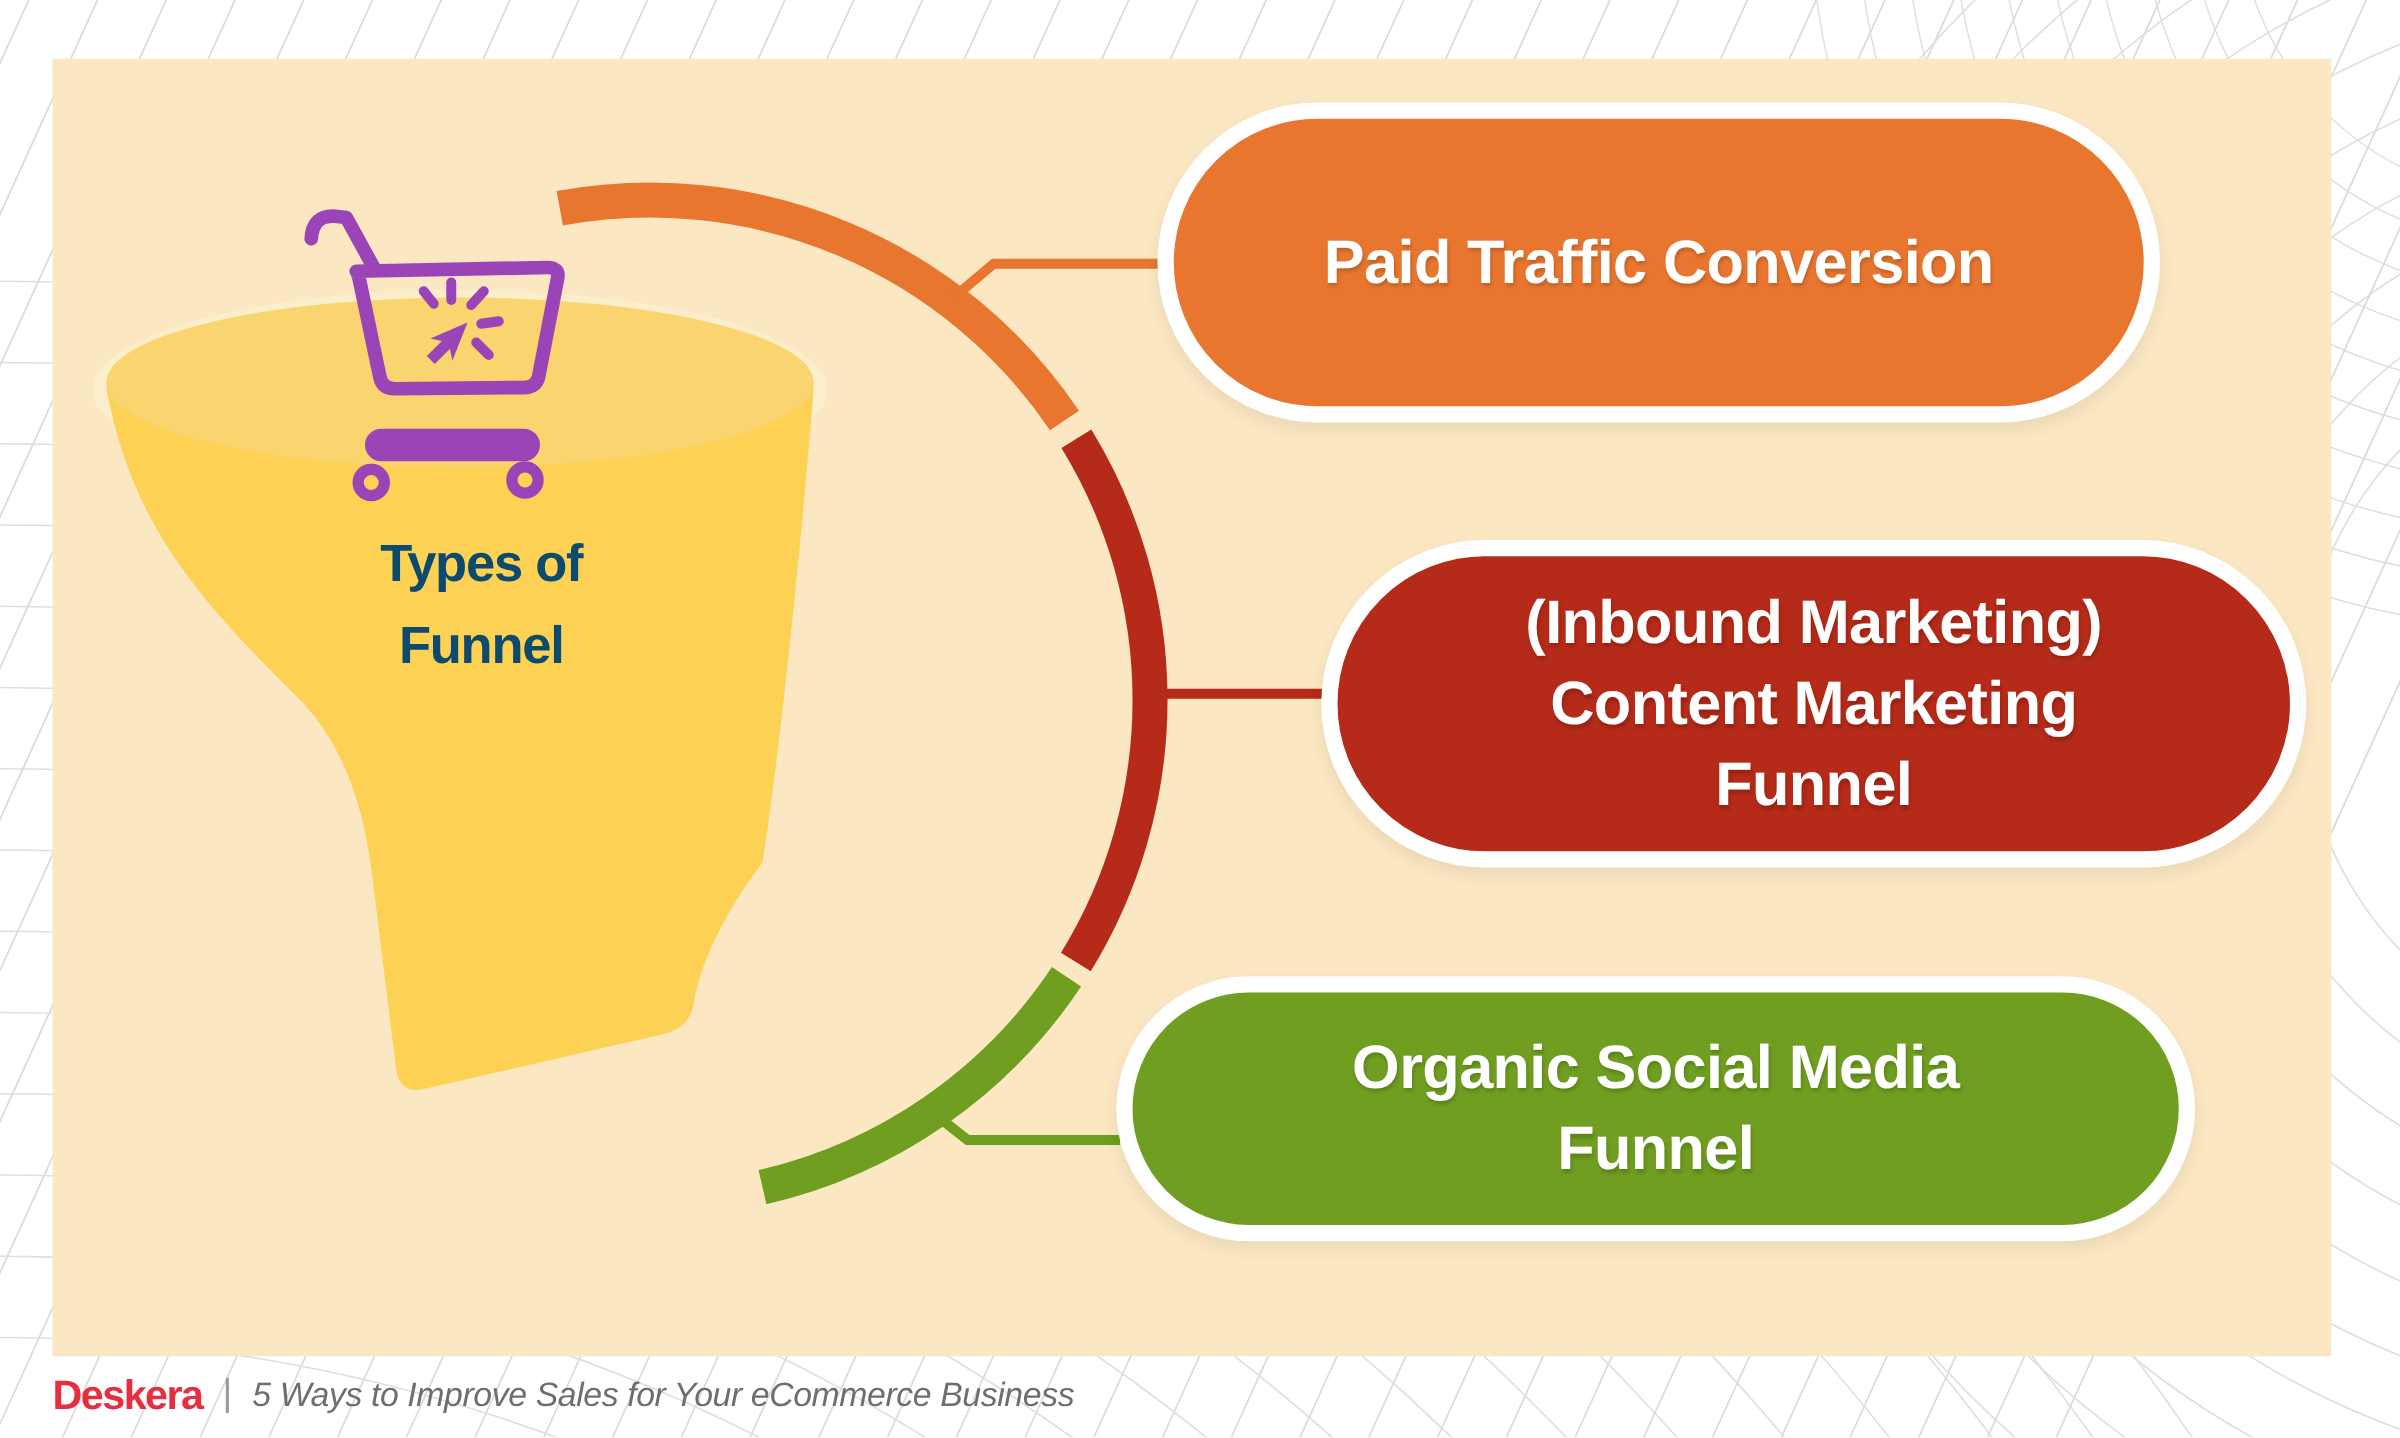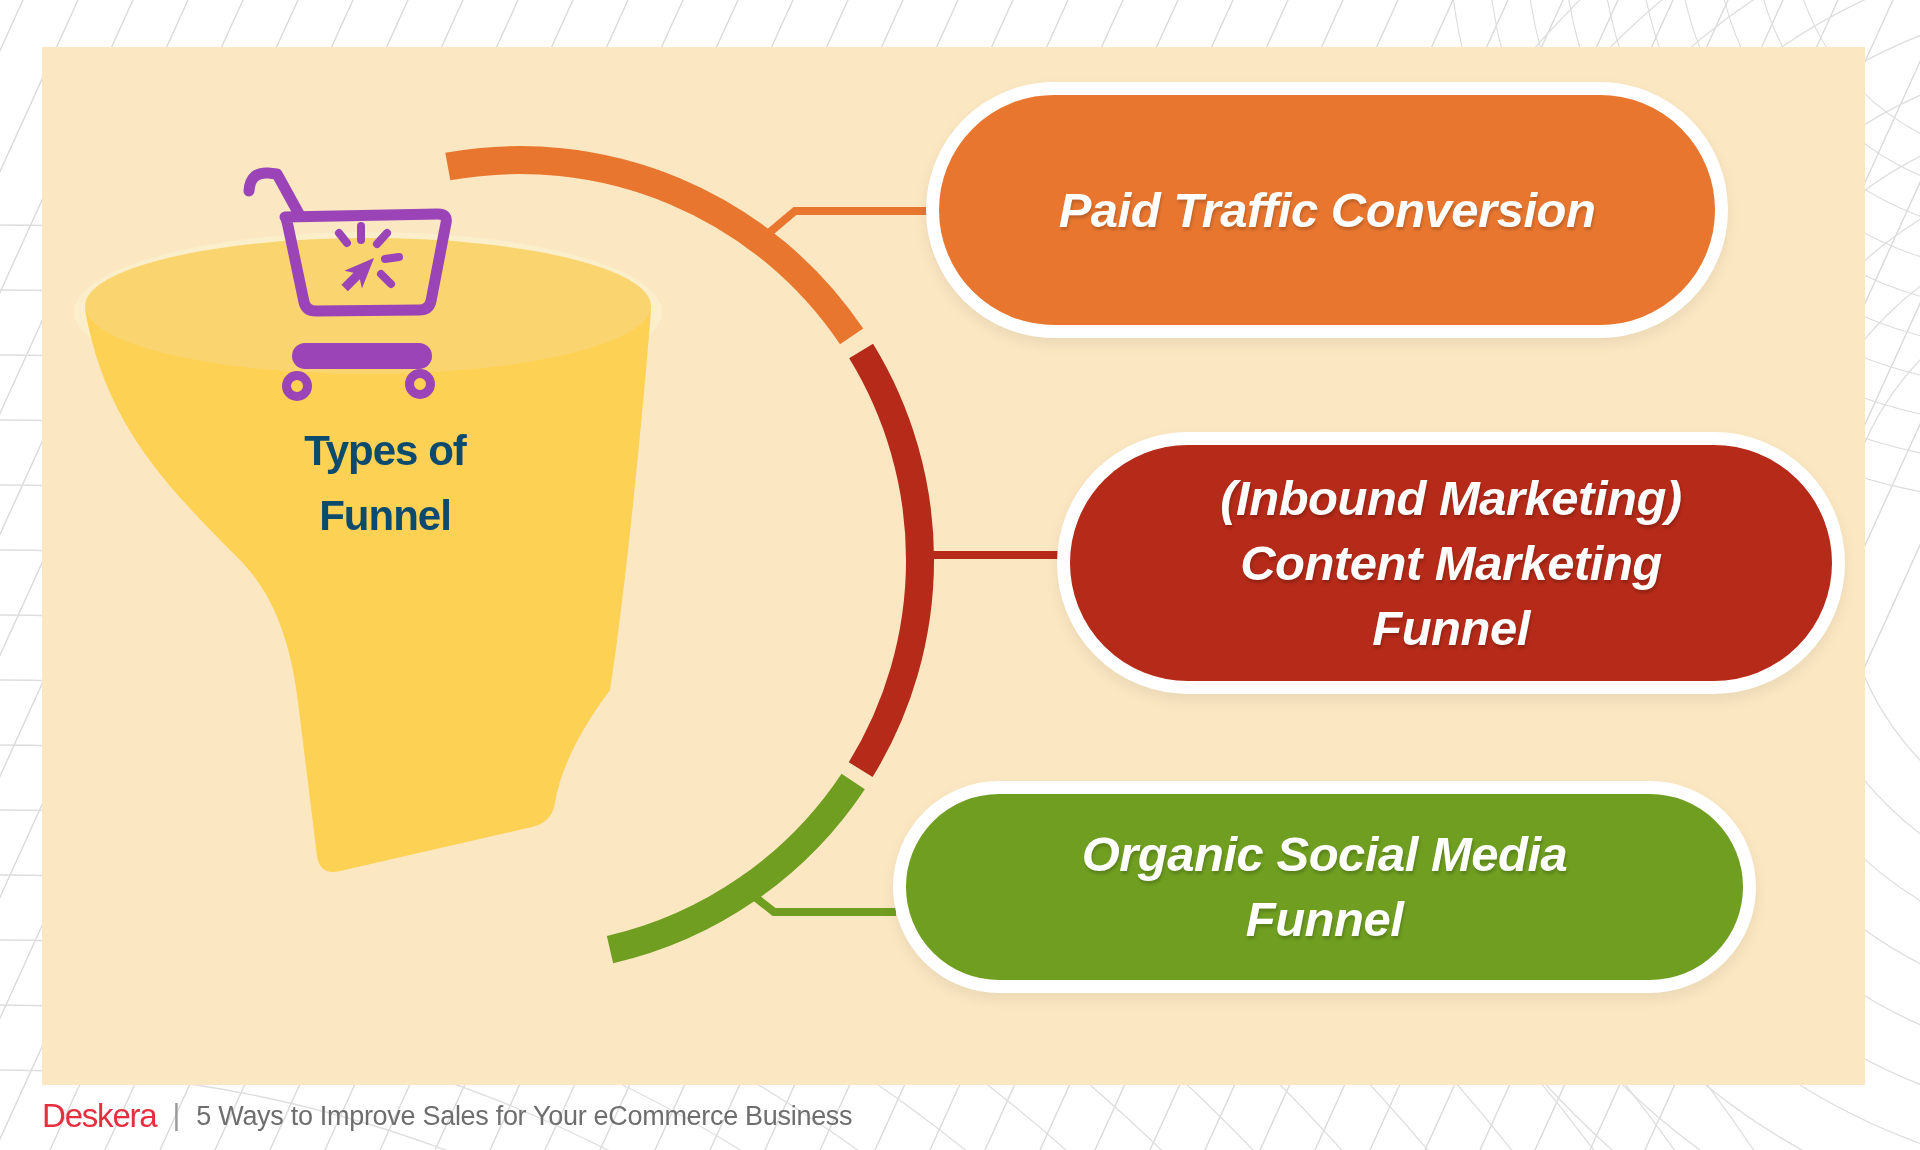--- a/index.html
+++ b/index.html
@@ -16,34 +16,33 @@
   .diagram-title span{display:block;}
 
   .pill{
     position:absolute;box-sizing:border-box;
     border:13px solid #ffffff;border-radius:140px;
     display:flex;flex-direction:column;justify-content:center;align-items:center;
     color:#ffffff;font-weight:bold;text-align:right;
     font-size:49px;line-height:65px;letter-spacing:-0.5px;
     box-shadow:0 6px 14px rgba(0,0,0,0.07);
     text-shadow:1px 3px 3px rgba(0,0,0,0.18);
-    font-style:italic;
   }
   .pill span{display:block;}
   .pill-orange{left:926px;top:82px;width:802px;height:256px;background:#E8762F;}
   .pill-red{left:1057px;top:432px;width:788px;height:262px;background:#B52A18;}
   .pill-green{left:893px;top:781px;width:863px;height:212px;background:#6F9E20;}
 
   .footer{
     position:absolute;left:42px;top:1096px;height:40px;
     display:flex;align-items:center;gap:16px;
   }
-  .brand{font-size:33px;font-weight:normal;letter-spacing:-1.2px;color:#E62E3E;}
+  .brand{font-size:33px;font-weight:bold;letter-spacing:-1.2px;color:#E62E3E;}
   .footer-sep{font-size:30px;color:#9a9a9a;font-weight:400;margin-top:-2px;}
-  .tagline{font-size:27px;color:#6E6E6E;letter-spacing:-0.3px;}
+  .tagline{font-size:27px;color:#6E6E6E;letter-spacing:-0.3px;font-style:italic;}
 </style>
 </head>
 <body>
 
 <div class="canvas">
 
   <svg class="bg-svg" width="1920" height="1150" viewBox="0 0 1920 1150" aria-hidden="true">
 
     <rect x="0" y="0" width="1920" height="1150" fill="#ffffff"></rect>
 

